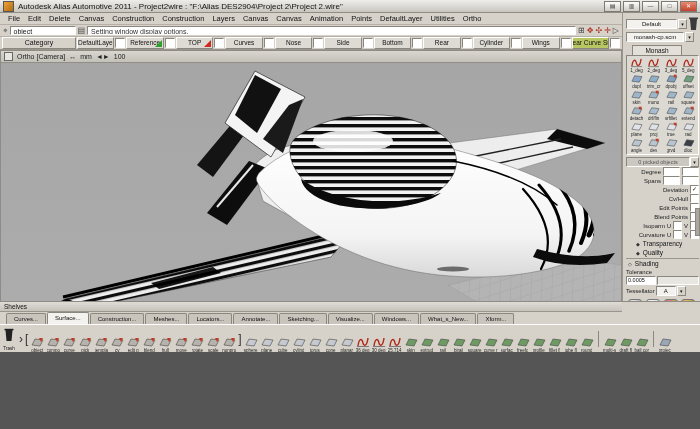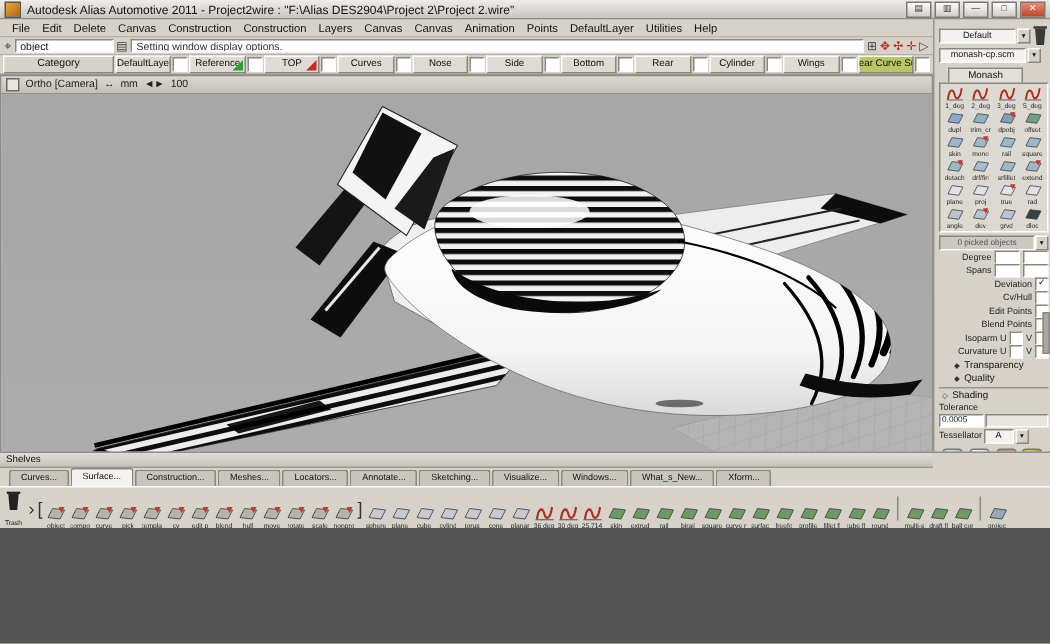--- a/index.html
+++ b/index.html
@@ -130,21 +130,21 @@
       <div class="menu">Canvas</div>
       <div class="menu">Construction</div>
       <div class="menu">Construction</div>
       <div class="menu">Layers</div>
       <div class="menu">Canvas</div>
       <div class="menu">Canvas</div>
       <div class="menu">Animation</div>
       <div class="menu">Points</div>
       <div class="menu">DefaultLayer</div>
       <div class="menu">Utilities</div>
-      <div class="menu">Help</div>
+      <div class="menu">Ortho</div>
     </div>
 
   <div class="promptline">
     <span class="pico">⌖</span>
     <div class="field modefield">object</div>
     <span class="pico">▤</span>
     <div class="field msgfield">Setting window display options.</div>
     <span class="pico">⊞</span>
     <span class="gizmo">✥</span>
     <span class="gizmo">✣</span>

